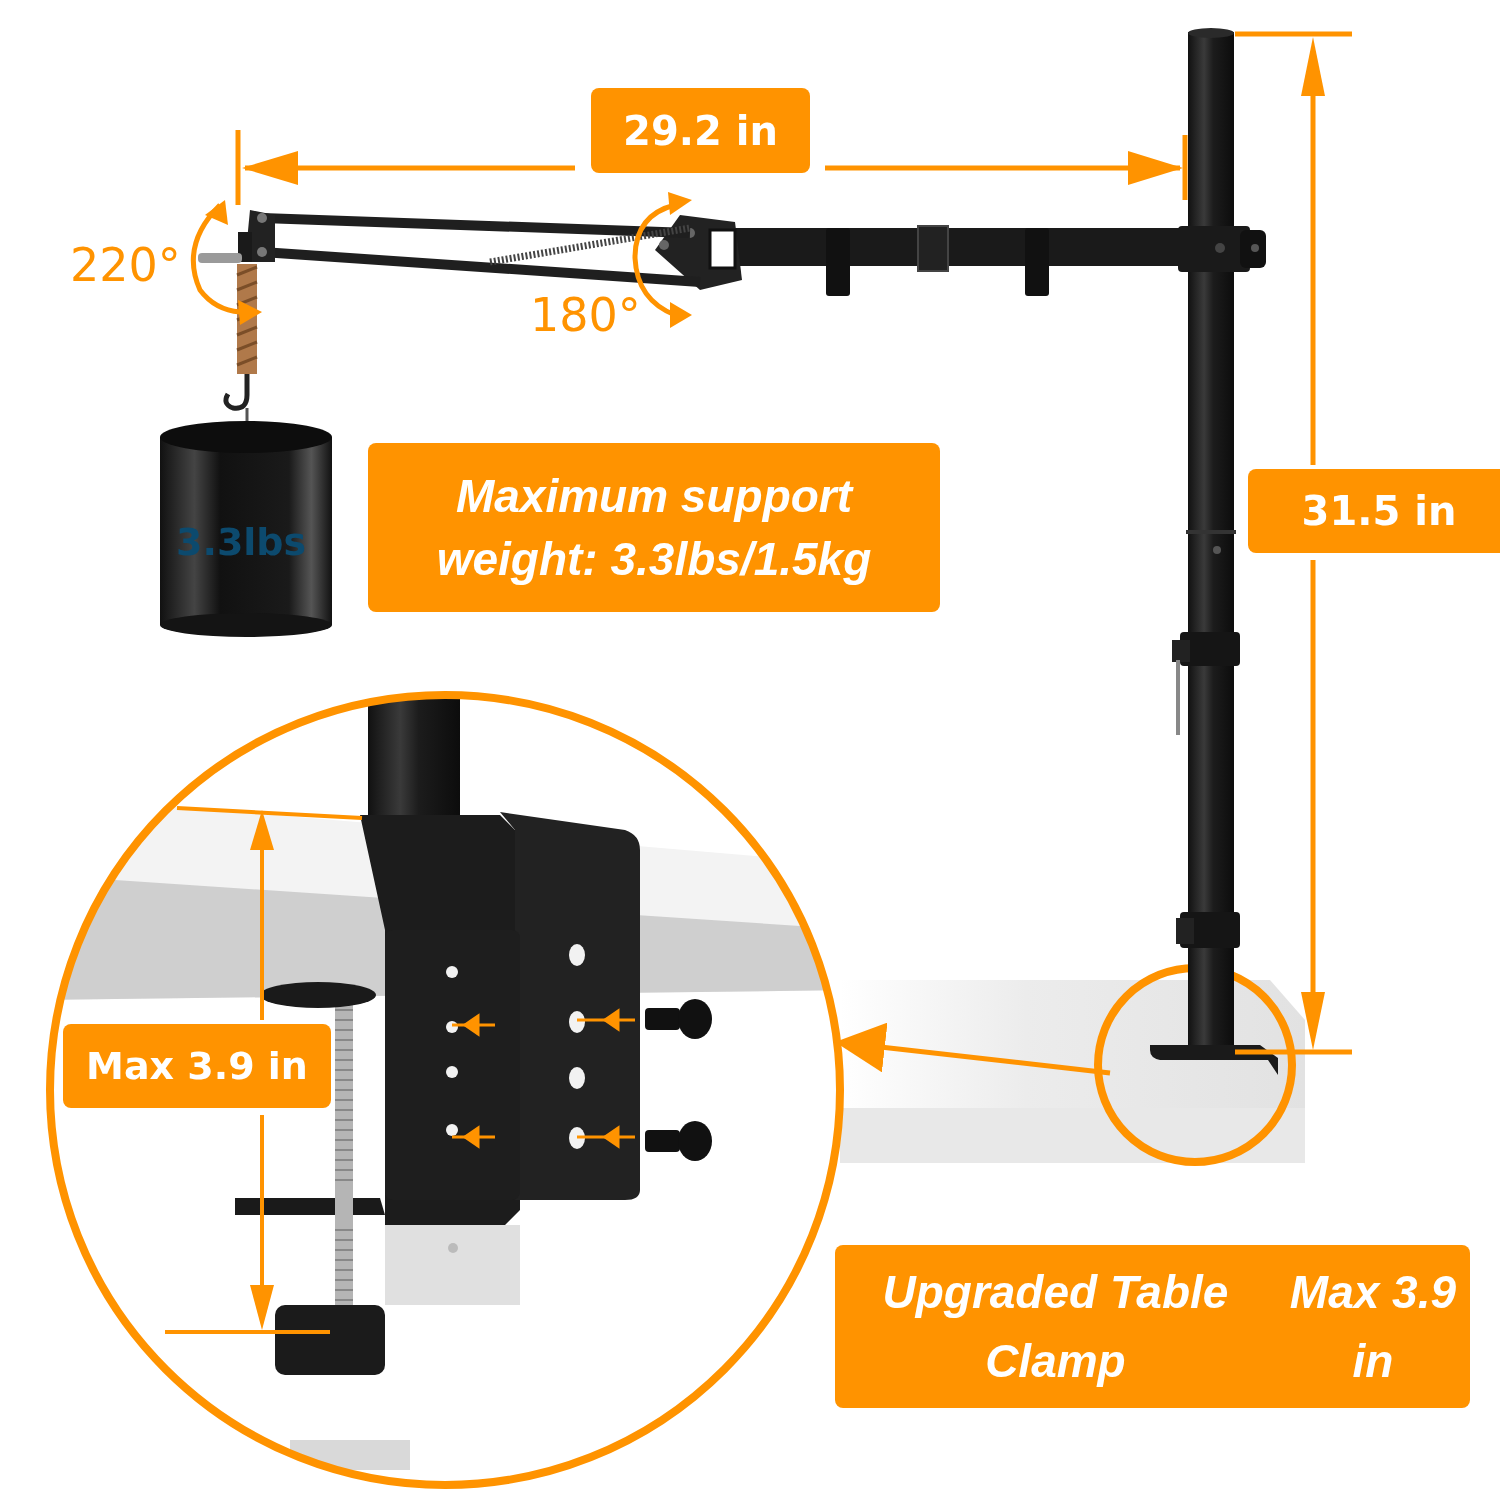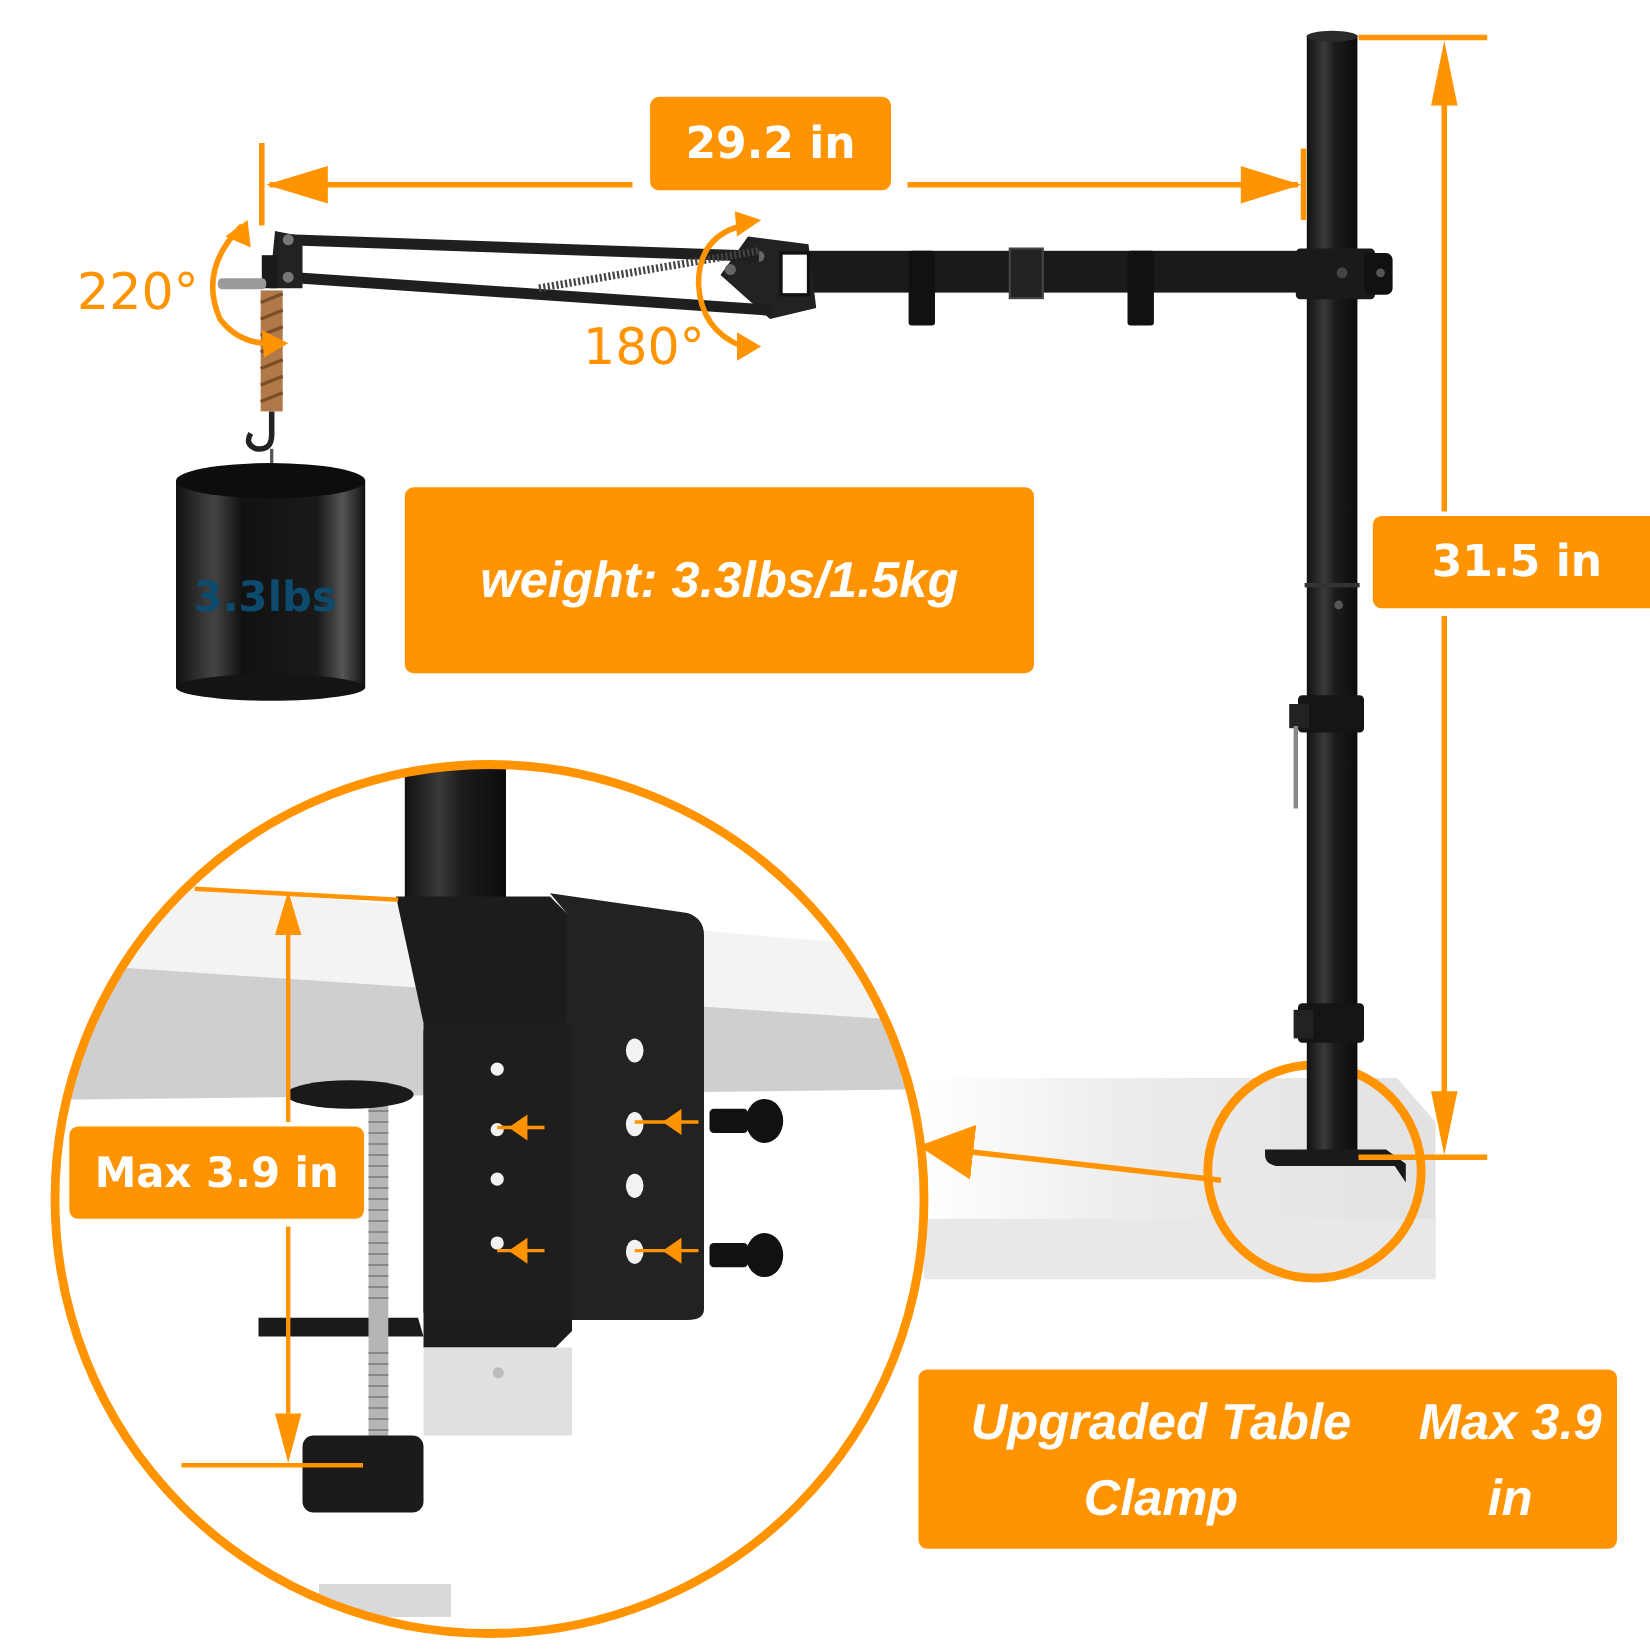--- a/index.html
+++ b/index.html
@@ -206,20 +206,21 @@
 
   <div class="label-box" style="left:1248px;top:469px;width:262px;height:84px;font-size:40px;">
     <span>31.5 in</span>
   </div>
 
   <div class="label-box" style="left:63px;top:1024px;width:268px;height:84px;font-size:38px;">
     <span>Max 3.9 in</span>
   </div>
 
   <div class="label-box italic" style="left:368px;top:443px;width:572px;height:169px;font-size:46px;flex-direction:column;line-height:1.35;">
+    <span>Maximum support</span>
     <span>weight: 3.3lbs/1.5kg</span>
   </div>
 
   <div class="label-box italic" style="left:835px;top:1245px;width:635px;height:163px;font-size:46px;flex-direction:row;line-height:1.5;">
     <span>Upgraded Table Clamp</span>
     <span>Max 3.9 in</span>
   </div>
 
   <div class="angle-label" style="left:70px;top:238px;">220°</div>
   <div class="angle-label" style="left:530px;top:288px;">180°</div>

